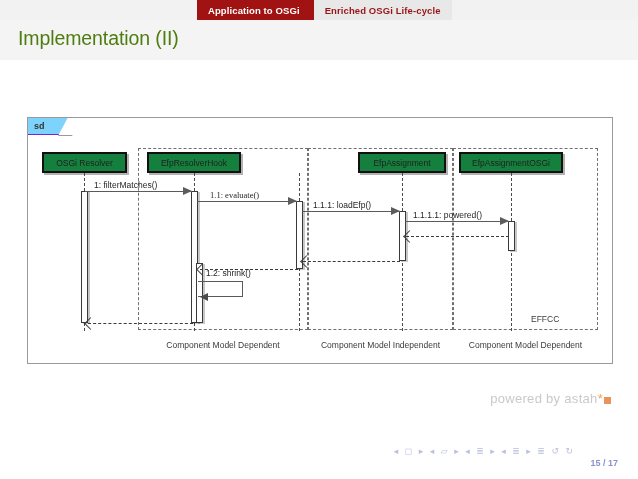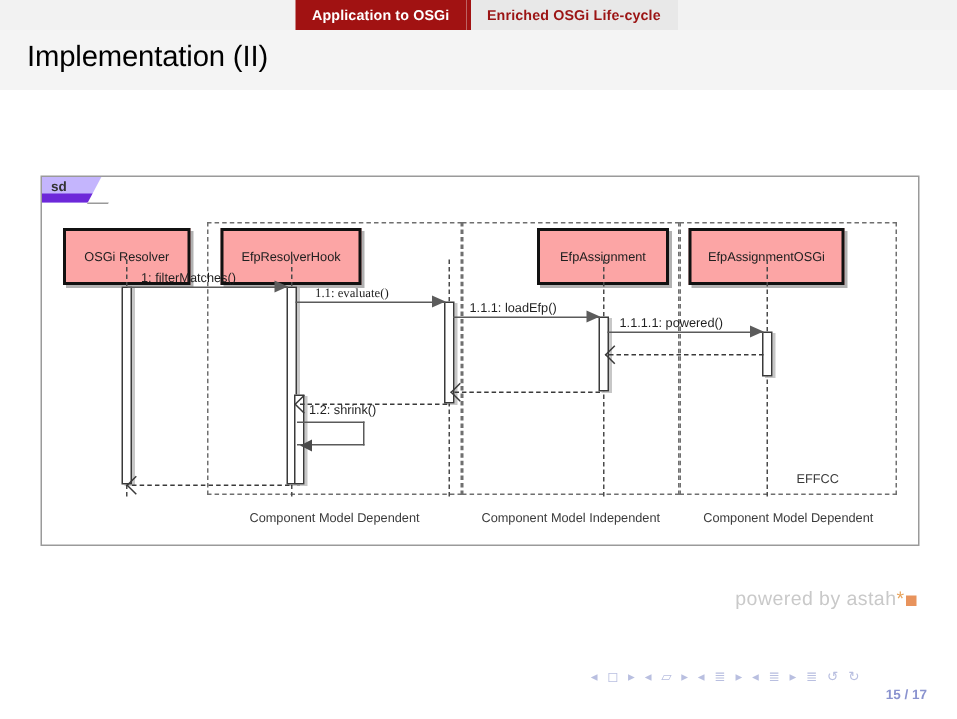--- a/index.html
+++ b/index.html
@@ -45,45 +45,45 @@
   .title-band {
     position: absolute;
     left: 0; top: 20px;
     width: 638px; height: 40px;
     background: #f4f4f4;
   }
   .title-text {
     position: absolute;
     left: 18px; top: 27px;
     font-size: 19.5px;
-    color: #000000;
+    color: #4d7c0f;
     letter-spacing: -0.1px;
   }
 
   
   .diagram {
     position: absolute;
     left: 27px; top: 117px;
     width: 584px; height: 245px;
     border: 1px solid #9a9a9a;
     background: #ffffff;
   }
   .sd-tab {
     position: absolute;
     left: 0; top: 0;
     height: 17px;
     padding: 0 22px 0 6px;
     border-right: 1px solid #9a9a9a;
-    border-bottom: 6px solid #6d28d9;
+    border-bottom: 1px solid #6d28d9;
     font-size: 9px;
     color: #333333;
     white-space: nowrap;
     display: flex;
     align-items: center;
-    background: #c4b5fd;
+    background: #7dd3fc;
     box-sizing: border-box;
   }
   .sd-tab .kw { font-weight: bold; margin-right: 4px; }
   .sd-tab::after {
     content: "";
     position: absolute;
     right: -1px; top: 0;
     width: 14px; height: 17px;
     border-bottom: 1px solid #9a9a9a;
     background: #ffffff;
@@ -107,22 +107,22 @@
   .effcc-label {
     position: absolute;
     font-size: 8.5px;
     color: #3a3a3a;
     white-space: nowrap;
   }
 
   
   .ll-box {
     position: absolute;
-    height: 38px;
-    background: #fca5a5;
+    height: 21px;
+    background: #15803d;
     border: 2px solid #111111;
     box-sizing: border-box;
     display: flex;
     align-items: center;
     justify-content: center;
     font-size: 8.5px;
     color: #202020;
     white-space: nowrap;
     box-shadow: 2px 2px 0 rgba(0,0,0,0.30);
   }

